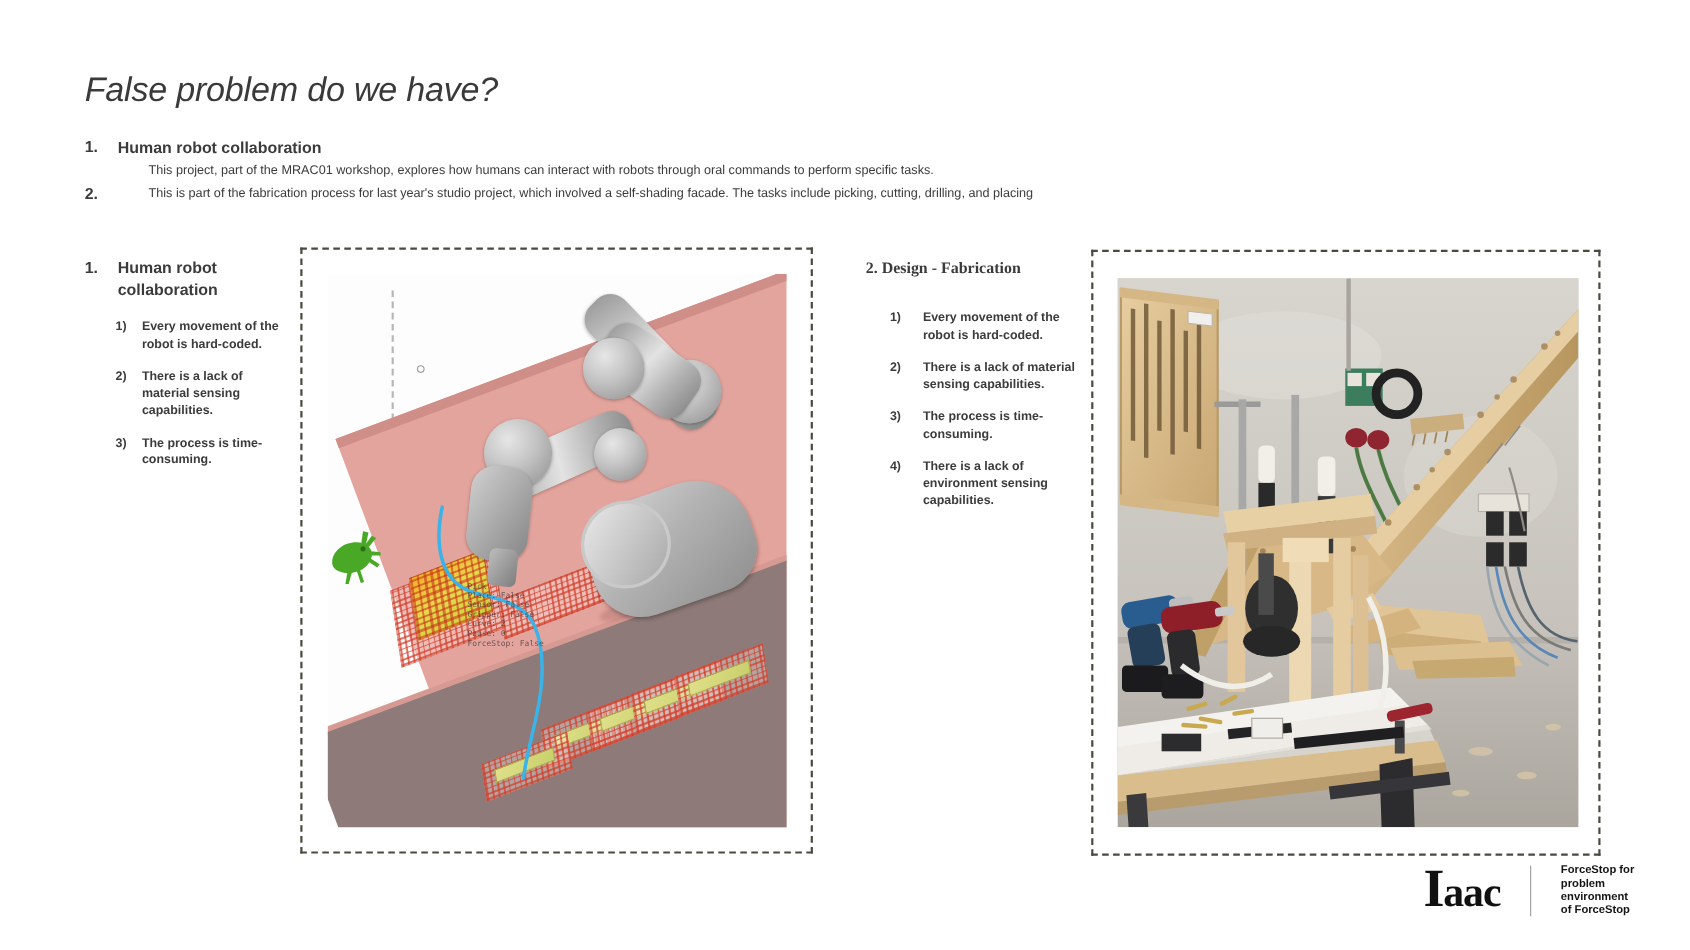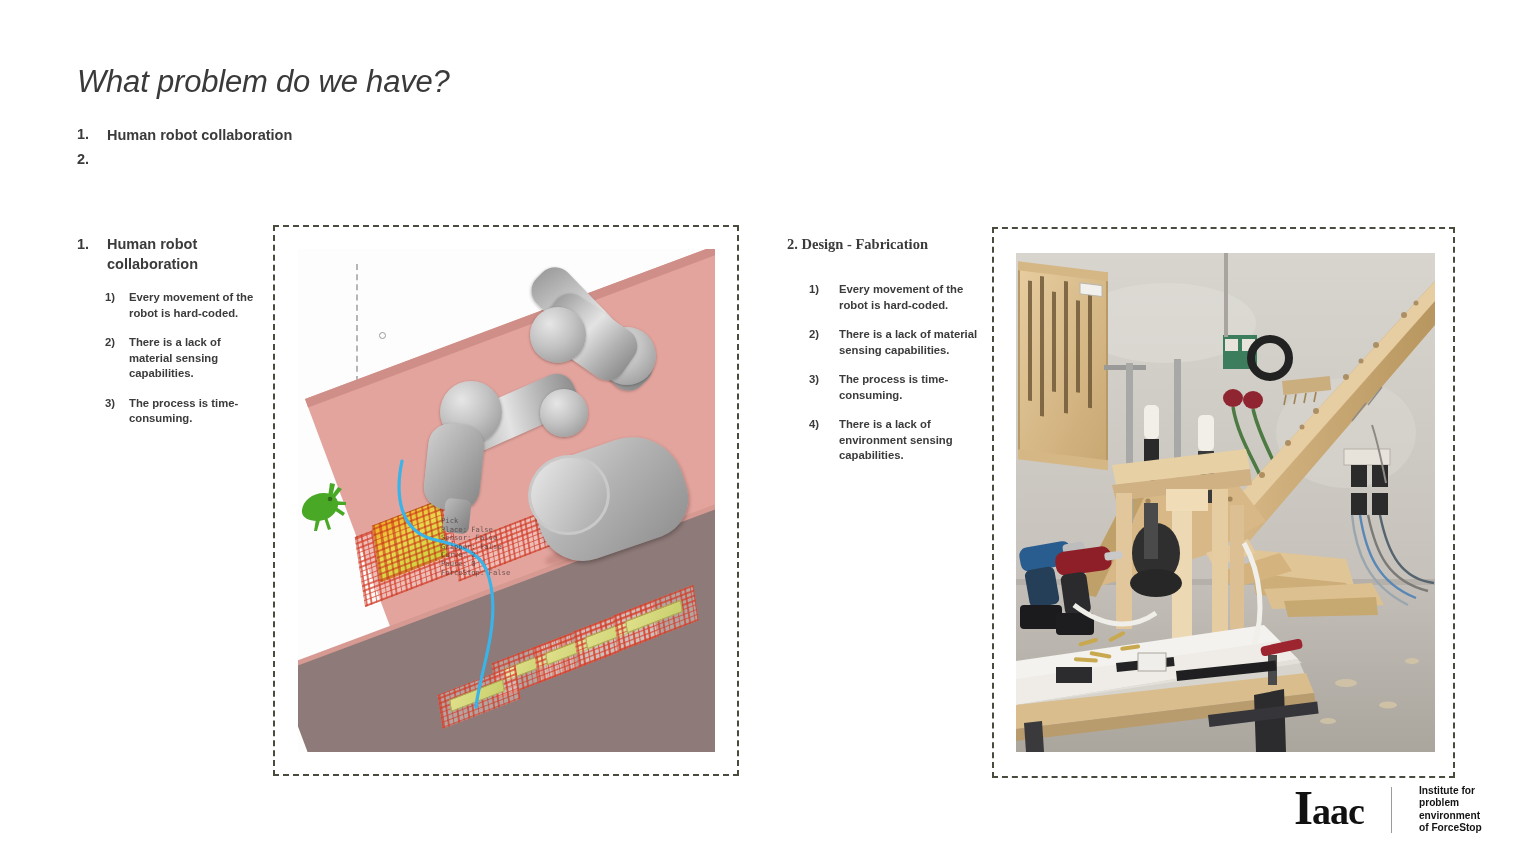--- a/index.html
+++ b/index.html
@@ -262,28 +262,27 @@
     border-radius: 6px;
     transform: rotate(6deg);
   }
 
   
   .toolpath { position: absolute; left: 0; top: 0; width: 417px; height: 503px; }
 
   
   .sim-overlay {
     position: absolute;
-    left: 127px; top: 268px;
+    left: 127px; top: 280px;
     font-family: "DejaVu Sans Mono", monospace;
     font-size: 7.2px;
     line-height: 8.6px;
     color: #4a3b3b;
     opacity: .78;
     white-space: pre;
-    padding-left: 16px;
   }
 
   
   .heat-cube {
     position: absolute;
     left: 78px; top: 262px;
     width: 66px; height: 58px;
     background:
       repeating-linear-gradient(0deg, rgba(200,40,20,.55) 0 2px, transparent 2px 6px),
       repeating-linear-gradient(90deg, rgba(200,40,20,.55) 0 2px, transparent 2px 6px),
@@ -338,31 +337,33 @@
   .logo-text {
     font-size: 10.2px;
     line-height: 12.2px;
     font-weight: 700;
     color: #141414;
   }
 </style>
 </head>
 <body>
 
-<div class="slide-title">What problem do we have?</div>
+<div class="slide-title">False problem do we have?</div>
 
 <div class="intro">
 
   <div class="intro-item">
     <span class="intro-num">1.</span>
     <div class="intro-head">Human robot collaboration</div>
+    <div class="intro-body">This project, part of the MRAC01 workshop, explores how humans can interact with robots through oral commands to perform specific tasks.</div>
   </div>
 
   <div class="intro-item">
     <span class="intro-num">2.</span>
+    <div class="intro-body">This is part of the fabrication process for last year's studio project, which involved a self-shading facade. The tasks include picking, cutting, drilling, and placing</div>
   </div>
 
 </div>
 
 <div class="col-left-text">
   <div class="col-head">
     <span class="cnum">1.</span>
     <span class="ctxt">Human robot collaboration</span>
   </div>
   <ul class="sublist">
@@ -686,18 +687,18 @@
       <ellipse cx="312" cy="468" rx="8" ry="3"></ellipse>
       <ellipse cx="396" cy="408" rx="7" ry="3"></ellipse>
     </g>
   </svg>
 </div>
 
 <div class="logo">
   <div class="logo-mark"><span>I</span><span class="small">aac</span></div>
   <div class="logo-rule"></div>
   <div class="logo-text">
-    <div>Institute for</div>
+    <div>ForceStop for</div>
     <div>problem</div>
     <div>environment</div>
     <div>of ForceStop</div>
   </div>
 </div>
 
 </body></html>

